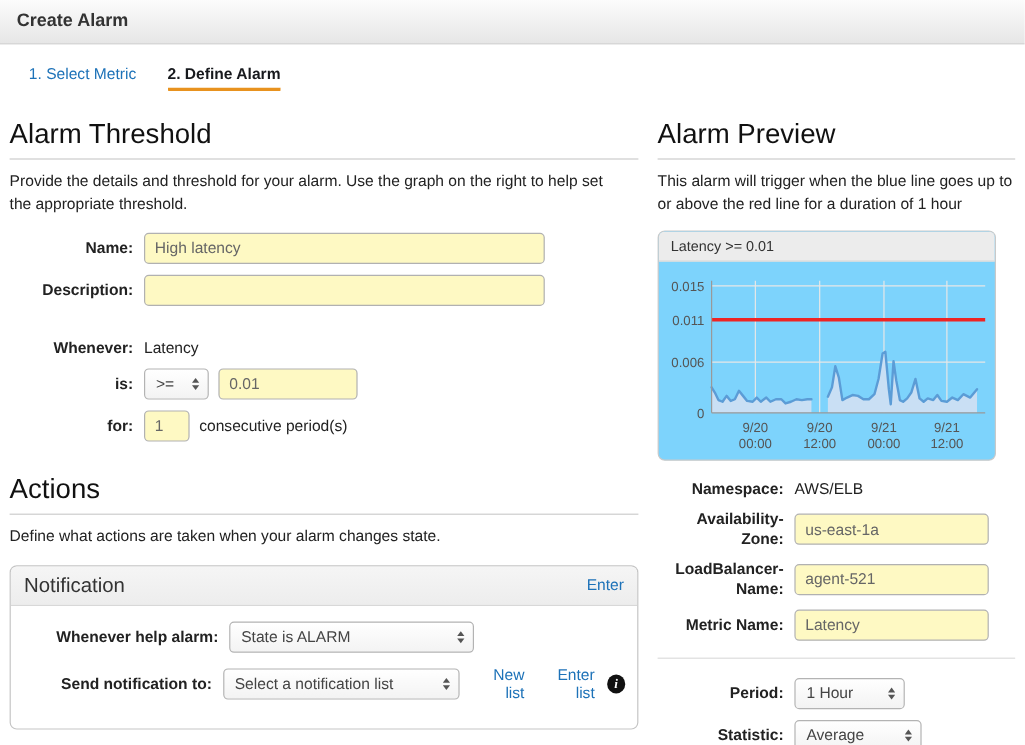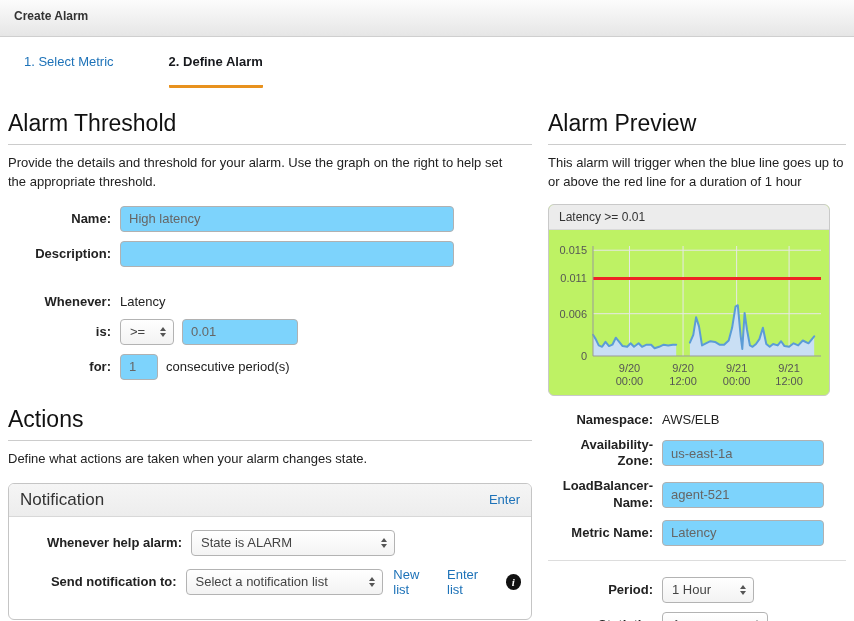--- a/index.html
+++ b/index.html
@@ -7,44 +7,44 @@
   body {
     font-family: "Liberation Sans", sans-serif;
     background: #fff; color: #222; font-size: 13px;
   }
   
   .topbar {
     height: 37px; padding: 9px 0 0 14px;
     background: linear-gradient(#fcfcfc, #e6e6e6);
     border-bottom: 1px solid #cfcfcf;
   }
-  .topbar h2 { font-size: 12px; font-weight: bold; color: #333; }
+  .topbar h2 { font-size: 15px; font-weight: bold; color: #333; }
   
   .steps { padding: 17px 0 10px 24px; display: flex; gap: 26px; align-items: baseline; }
   .step-link { color: #1d72b8; font-size: 13px; cursor: pointer; }
   .step-active {
     color: #17191d; font-size: 13px; font-weight: bold;
-    padding-bottom: 16px; border-bottom: 3px solid #e8921e; border-radius: 1px; margin-left: 29px;
+    padding-bottom: 4px; border-bottom: 3px solid #e8921e; border-radius: 1px;
   }
   
   .cols { display: flex; padding: 0 8px; }
   .col-left  { width: 524px; }
   .col-right { width: 298px; margin-left: 16px; }
   h1.section { font-size: 23px; font-weight: normal; color: #111; margin: 12px 0 7px; }
   hr.rule { border: none; border-top: 1px solid #ccc; margin: 0 0 9px; }
   hr.rule-light { border: none; border-top: 1px solid #ddd; margin: 14px 0 16px; }
   p.desc { font-size: 13px; color: #222; line-height: 1.45; margin-bottom: 14px; }
   
   .frow { display: flex; align-items: center; margin-bottom: 9px; }
   .flbl { width: 112px; text-align: right; font-weight: bold; font-size: 13px; padding-right: 9px; line-height: 1.25; }
   .fval { font-size: 13px; color: #222; }
   input.txt {
     border: 1px solid #b1b1b1; border-radius: 4px; height: 26px;
     padding: 0 8px; font-size: 13px; color: #666;
-    font-family: "Liberation Sans", sans-serif; background: #7dd3fc; outline: none;
+    font-family: "Liberation Sans", sans-serif; background: #fef9c3; outline: none;
   }
   .w330 { width: 334px; } .w100 { width: 116px; } .w38 { width: 38px; } .w160 { width: 162px; }
   .suffix { margin-left: 8px; }
   
   .sel {
     display: inline-flex; align-items: center; justify-content: space-between;
     border: 1px solid #b3b3b3; border-radius: 4px; height: 26px;
     padding: 0 7px 0 9px; background: linear-gradient(#fff, #f3f3f3);
     font-size: 13px; color: #444; cursor: pointer;
   }
@@ -60,31 +60,31 @@
   .panel-hd {
     background: linear-gradient(#f5f5f5, #ededed); border-bottom: 1px solid #d8d8d8;
     padding: 6px 11px; display: flex; justify-content: space-between; align-items: center;
   }
   .panel-hd .t { font-size: 17px; color: #333; }
   a.link { color: #1d72b8; text-decoration: none; font-size: 13px; cursor: pointer; }
   .panel-bd { padding: 13px 10px 20px; }
   .panel-bd .frow { margin-bottom: 11px; }
   .panel-bd .flbl { width: 172px; }
   .sel-wide { width: 204px; }
-  .after-links { display: inline-flex; align-items: center; gap: 10px; margin-left: 10px; }
+  .after-links { display: inline-flex; align-items: center; gap: 10px; margin-left: 10px; text-align: right; }
   .info-ic {
     width: 16px; height: 16px; border-radius: 50%; background: #111;
     color: #fff; display: inline-flex; align-items: center; justify-content: center;
     font-size: 11px; font-weight: bold; font-family: "Liberation Serif", serif; font-style: italic;
   }
   .info-ic::after { content: "i"; }
   
   .chart-panel {
     border: 1px solid #c9c9c9; border-radius: 6px; overflow: hidden;
-    margin: 12px 0 16px; width: 282px; background: #bef264;
+    margin: 12px 0 16px; width: 282px; background: #7dd3fc;
   }
   .chart-hd {
     background: #ececec; border-bottom: 1px solid #d9d9d9;
     padding: 5px 10px; font-size: 12px; color: #333;
   }
   .chart-bd { padding: 8px 2px 4px; }
   
   .col-right .flbl { width: 114px; }
   .sel-period { width: 92px; } .sel-stat { width: 106px; }
 </style>

